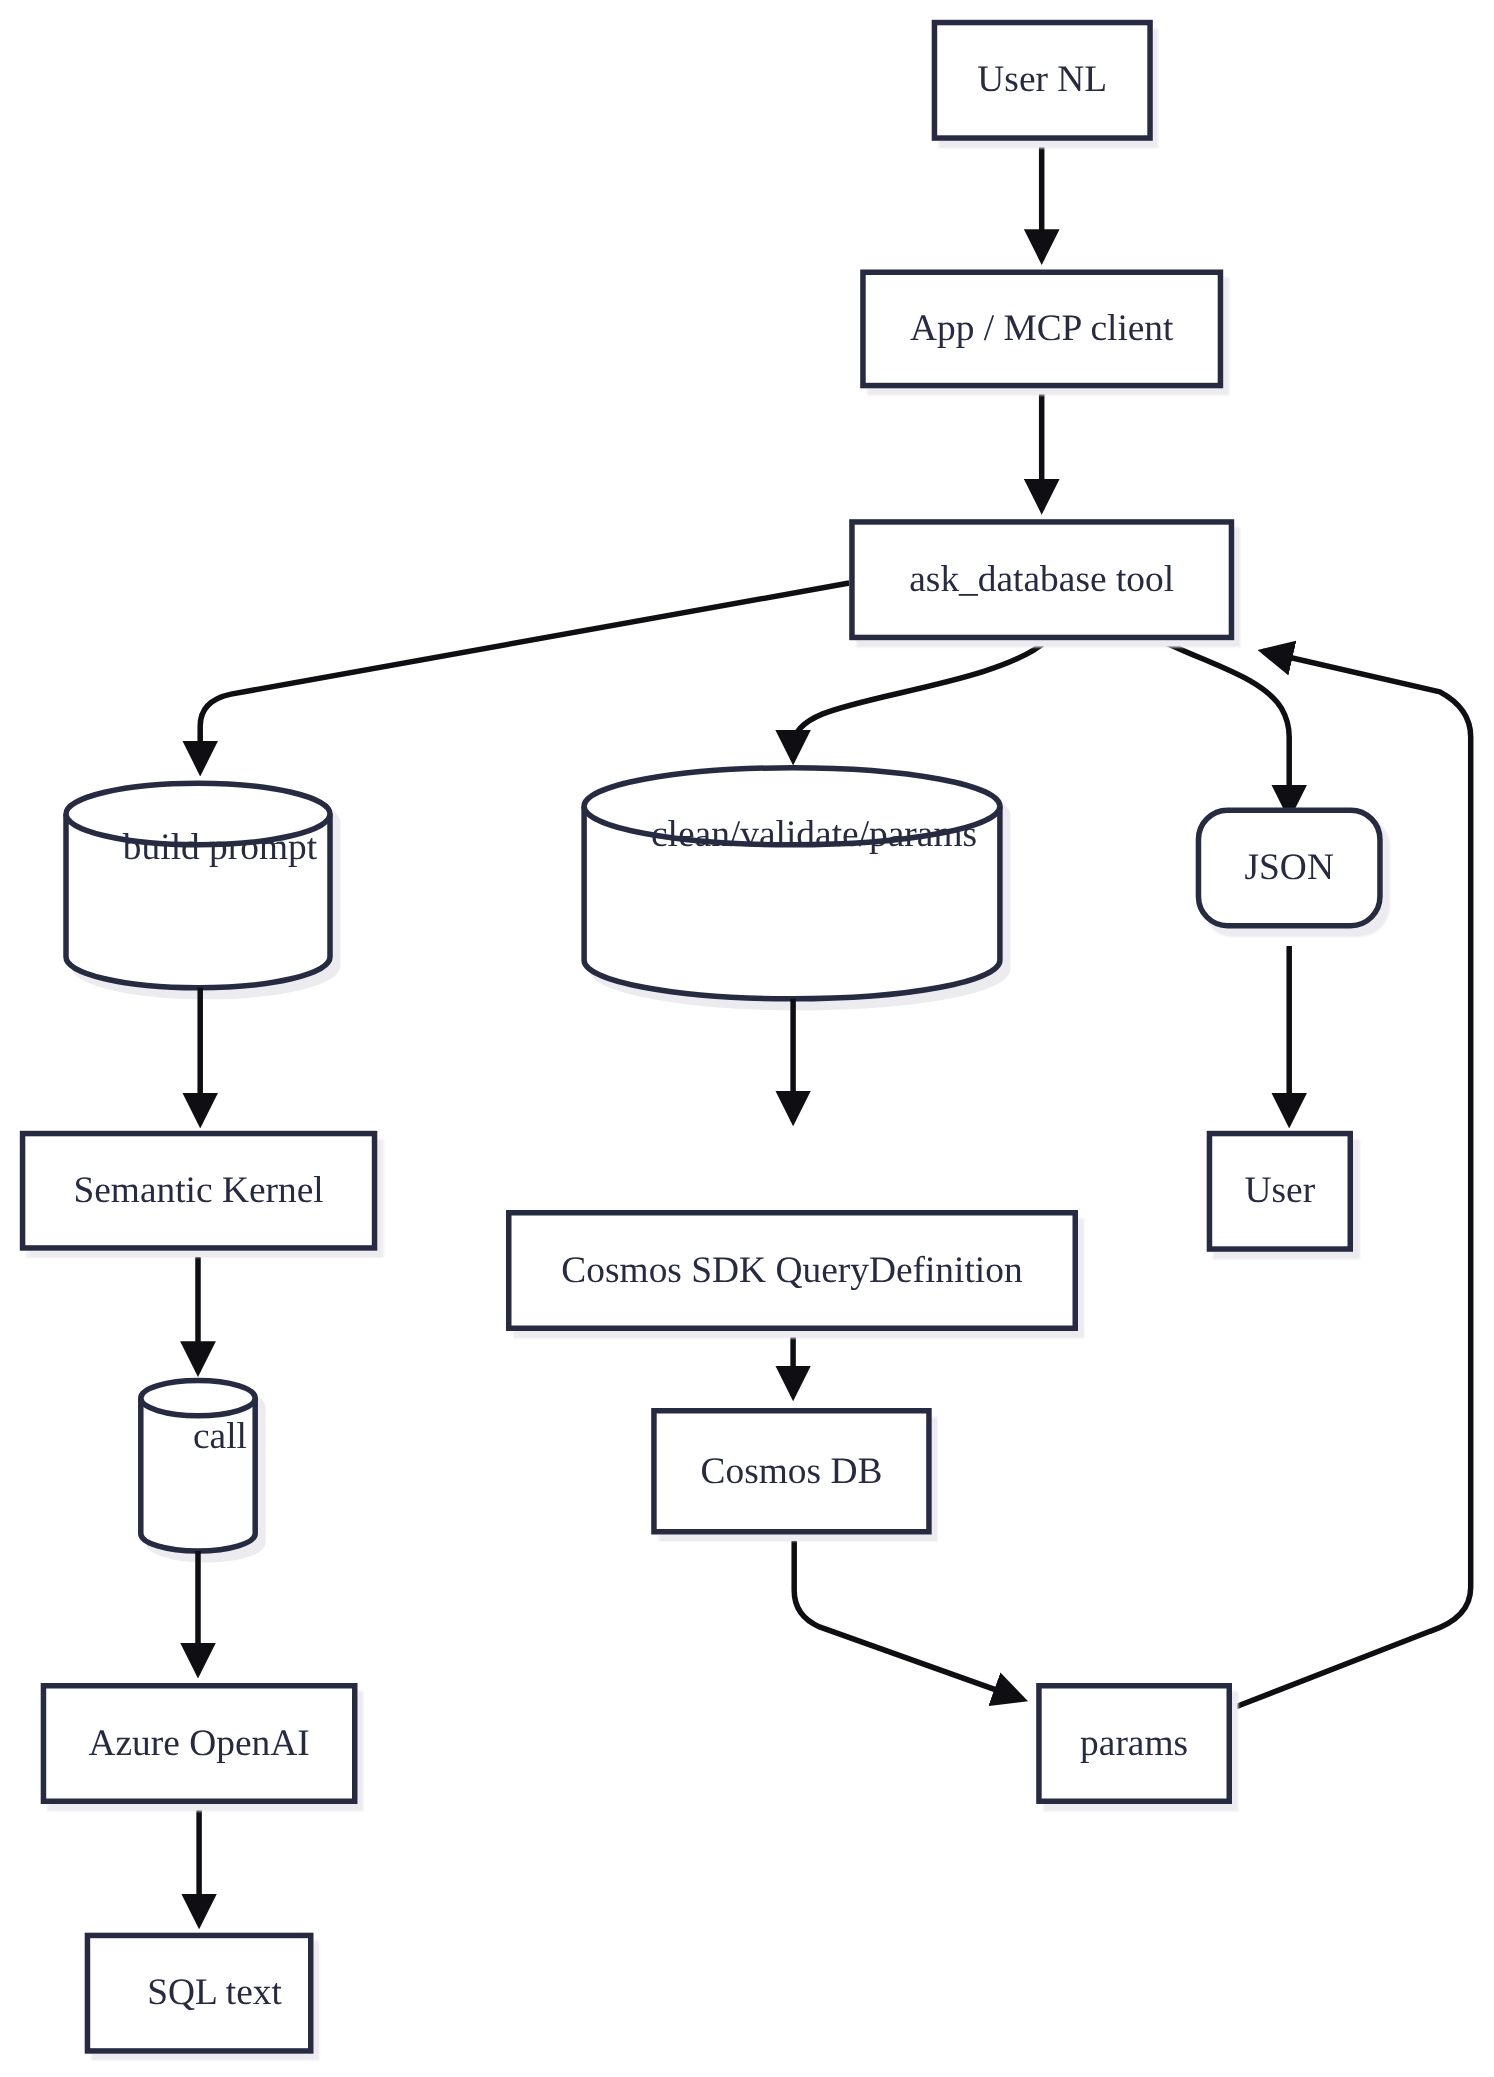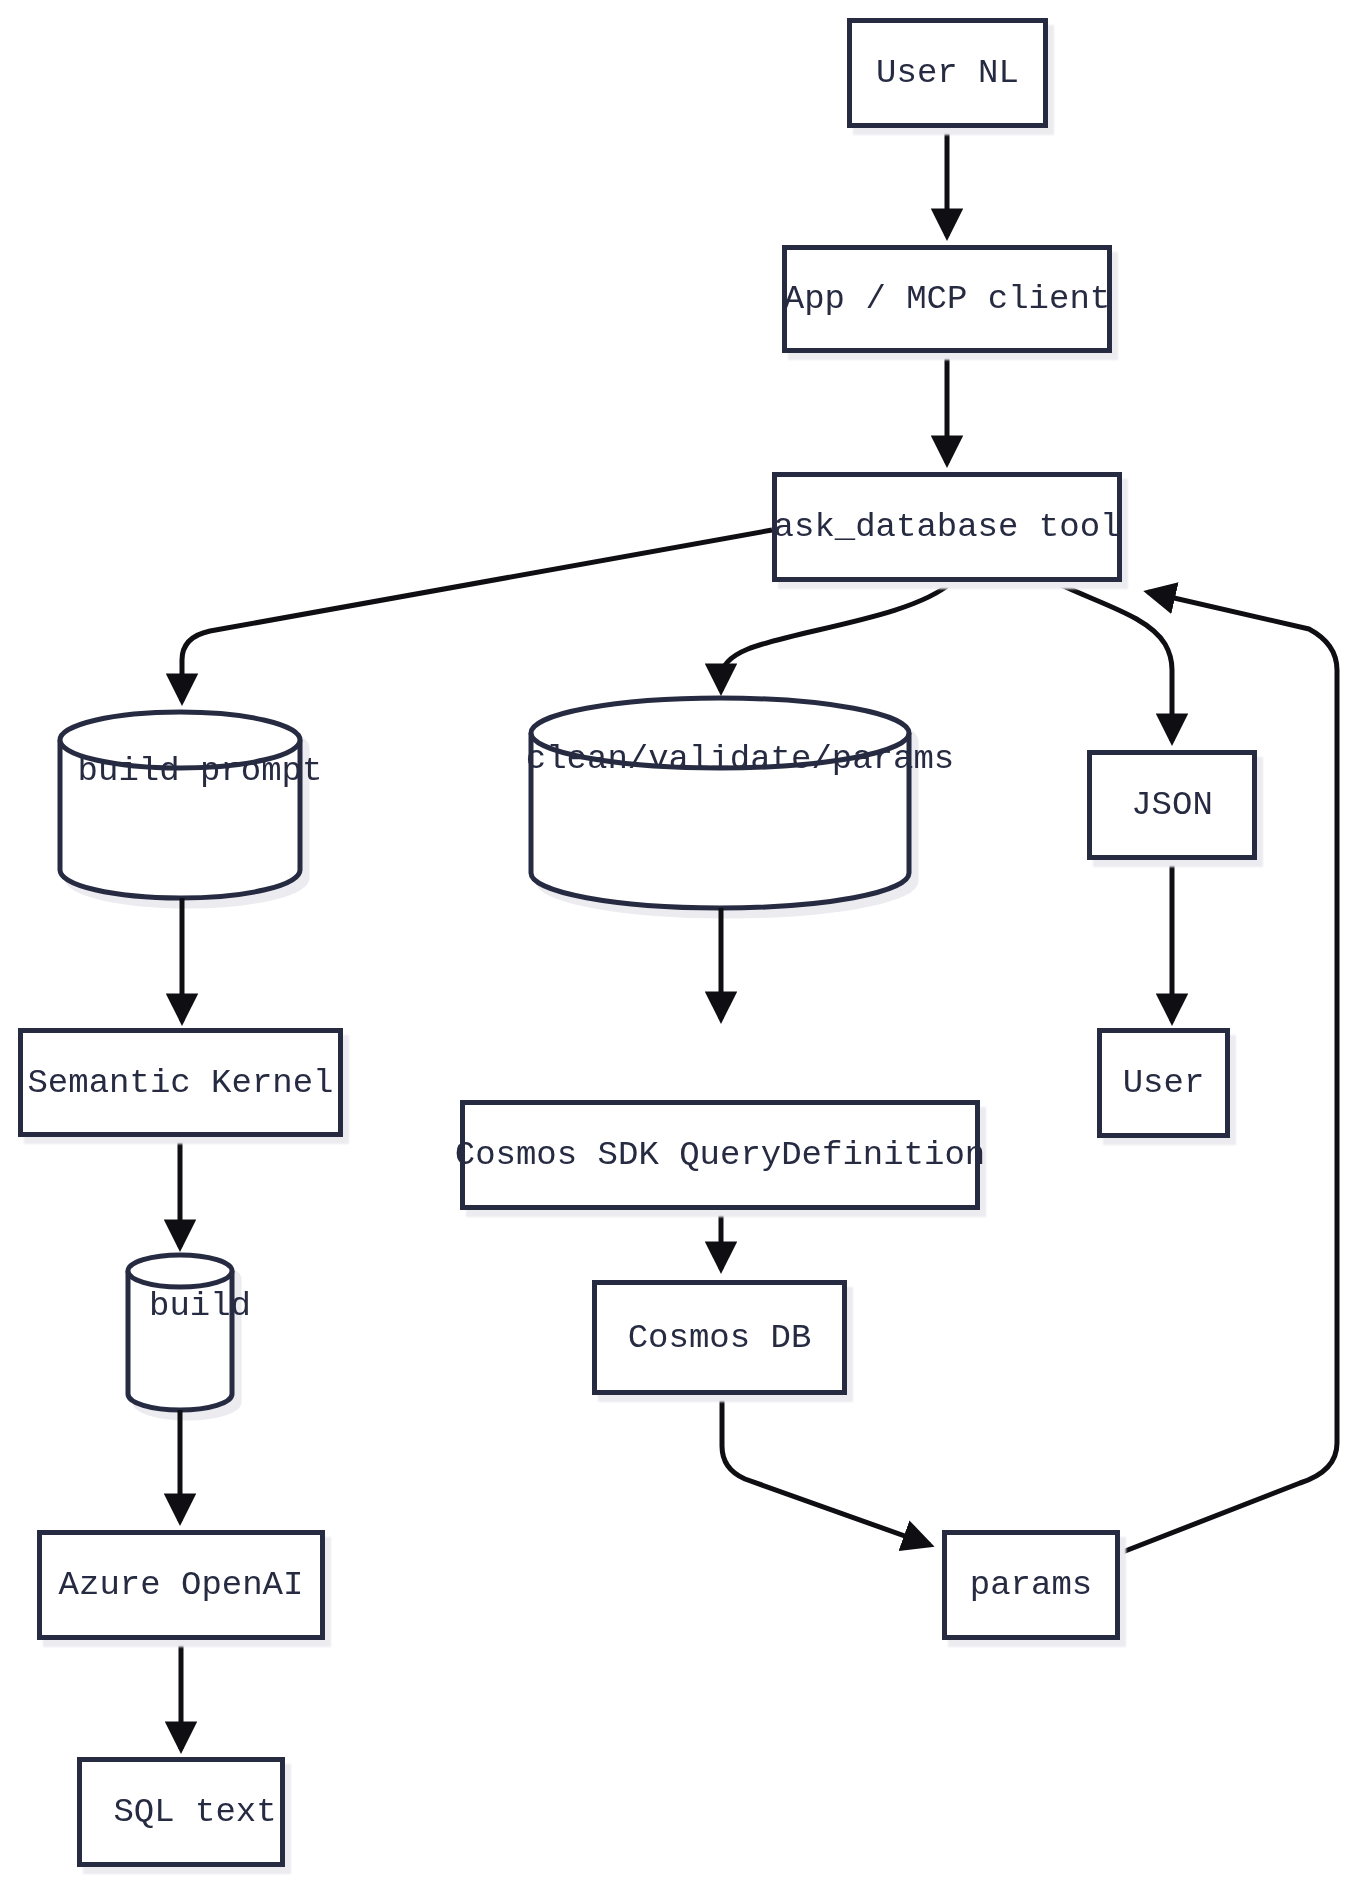--- a/index.html
+++ b/index.html
@@ -10,21 +10,21 @@
     --background: #ffffff;
     --text: #272b42;
   }
   * { margin: 0; padding: 0; }
   body { background: var(--background); }
   .canvas {
     position: relative;
     width: 1358px;
     height: 1888px;
     background: var(--background);
-    font-family: Liberation Mono, monospace;
+    font-family: Liberation Serif, serif;
     overflow: hidden;
   }
   .edges { position: absolute; left: 0; top: 0; }
   .edge {
     stroke: var(--arrow);
     stroke-width: 5;
     fill: none;
     stroke-linejoin: round;
   }
   .arrowhead-path { fill: var(--arrow); }
@@ -107,21 +107,21 @@
   </div>
 
   <div class="node" style="left:782px; top:245px; width:330px; height:108px;">
     <span class="label">App / MCP client</span>
   </div>
 
   <div class="node" style="left:772px; top:472px; width:350px; height:110px;">
     <span class="label">ask_database tool</span>
   </div>
 
-  <div class="node" style="left:1087px; top:750px; width:170px; height:110px;">
+  <div class="node" style="left:1087px; top:734px; width:170px; height:110px;border-radius:29px;">
     <span class="label">JSON</span>
   </div>
 
   <div class="node" style="left:1097px; top:1028px; width:133px; height:110px;">
     <span class="label">User</span>
   </div>
 
   <div class="node" style="left:18px; top:1028px; width:325px; height:109px;">
     <span class="label">Semantic Kernel</span>
   </div>
@@ -148,16 +148,16 @@
 
   <div class="cyl-label" style="left:57px; top:752px; width:246px; height:146px;">
     <span class="label">build prompt</span>
   </div>
 
   <div class="cyl-label" style="left:528px; top:740px; width:384px; height:168px;">
     <span class="label">clean/validate/params</span>
   </div>
 
   <div class="cyl-label" style="left:125px; top:1287px; width:110px; height:116px;">
-    <span class="label">build</span>
+    <span class="label">call</span>
   </div>
 
 </div>
 
 </body></html>

